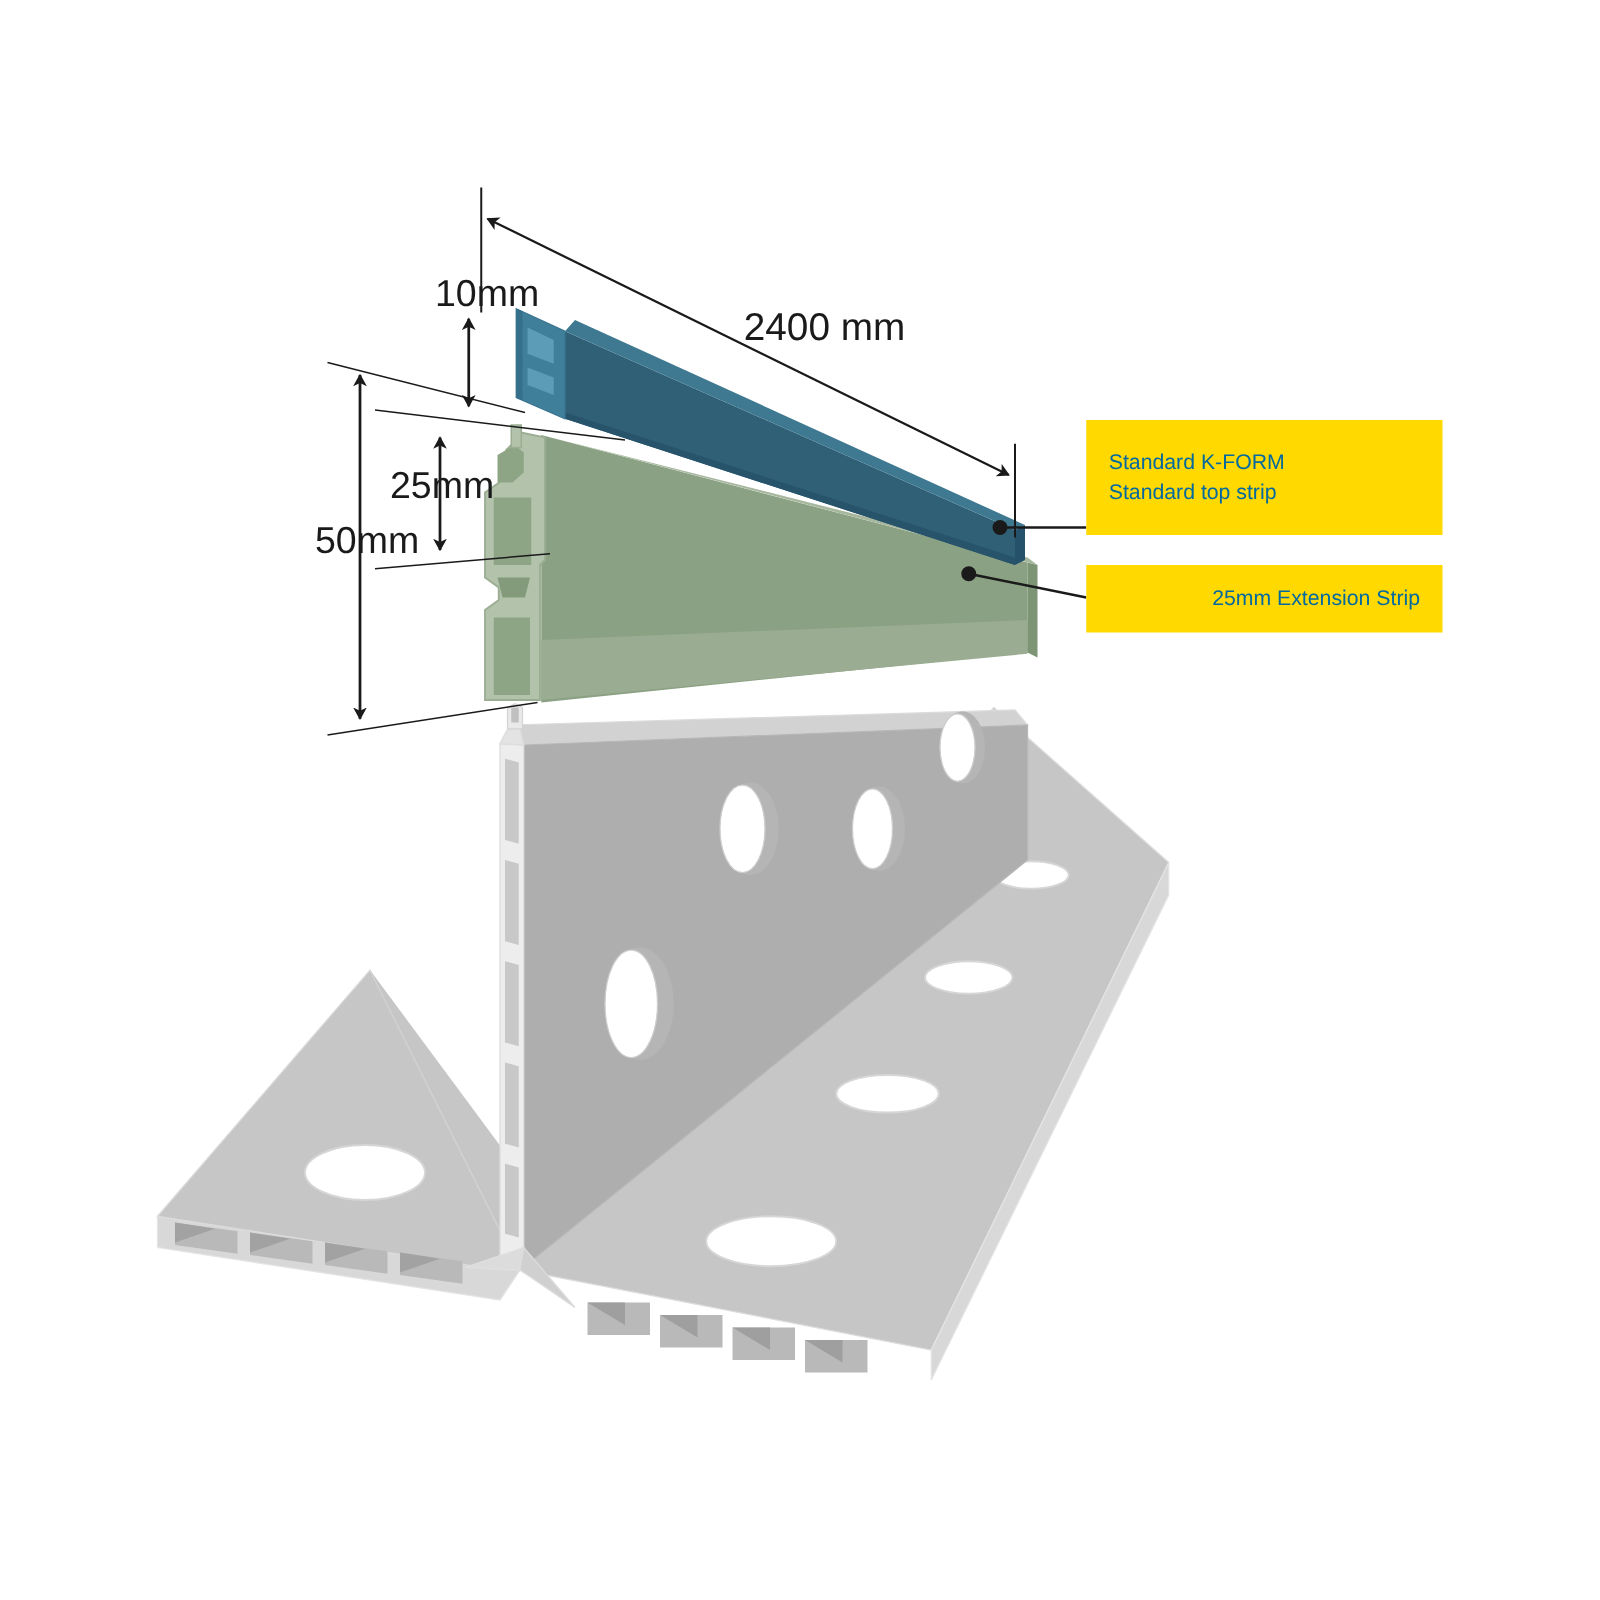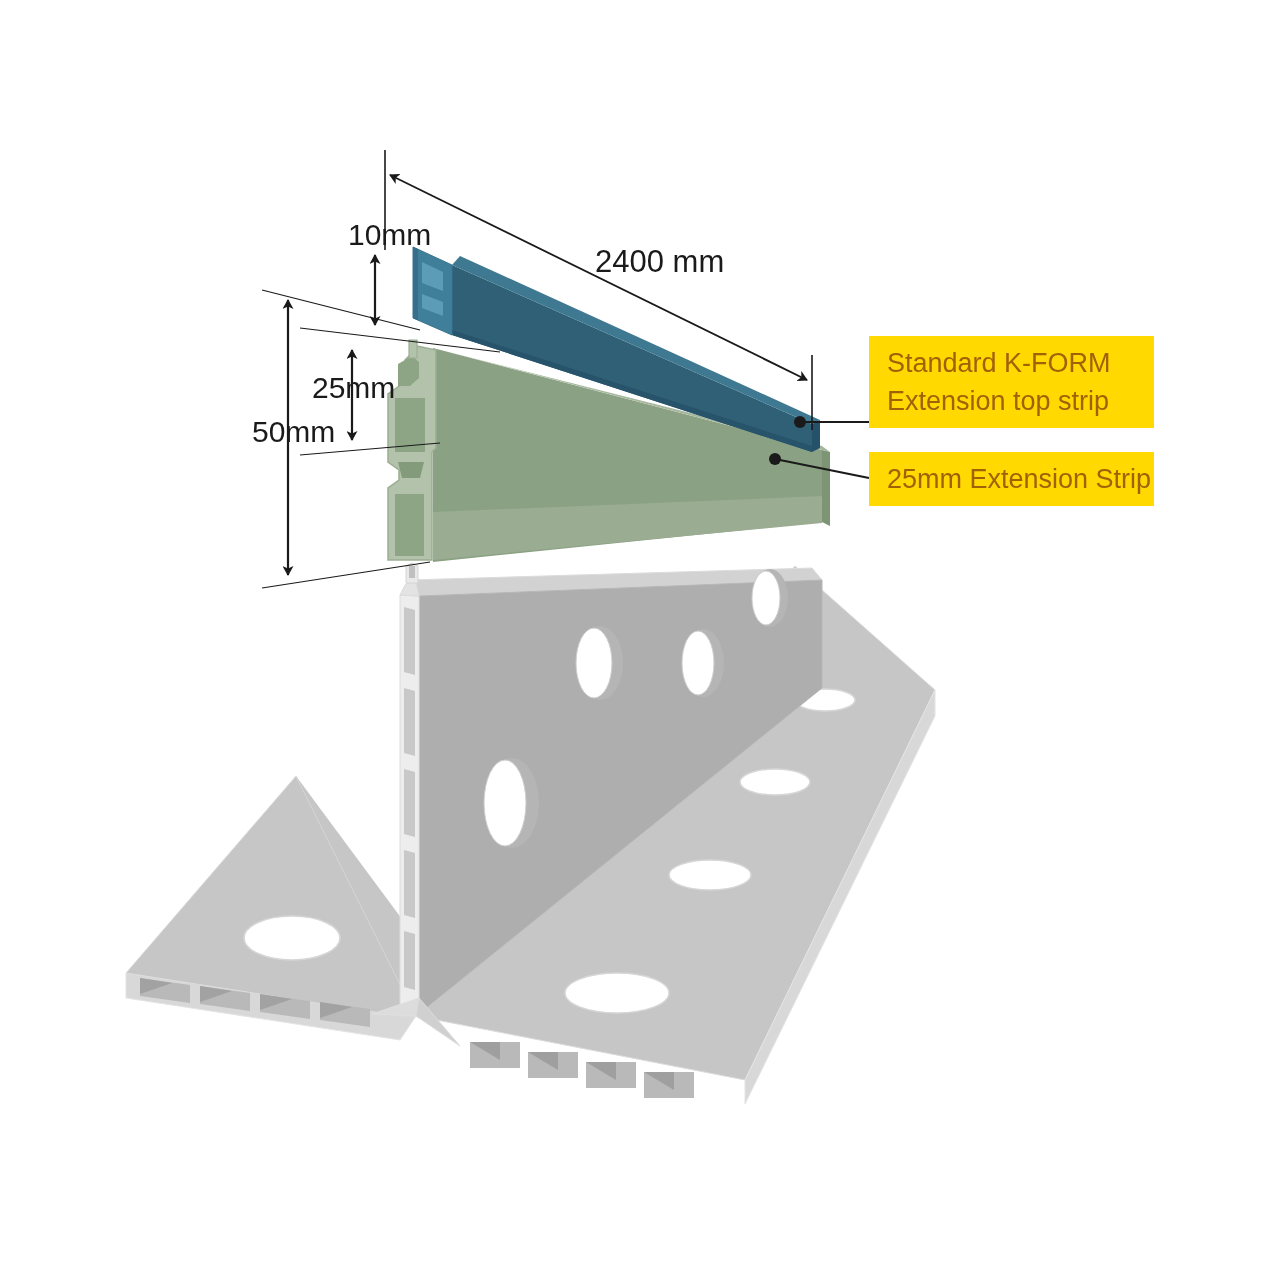--- a/index.html
+++ b/index.html
@@ -7,24 +7,24 @@
        font-family:"Liberation Sans","DejaVu Sans",sans-serif;}
   #stage{position:relative;width:1264px;height:1280px;background:#fff;}
   svg.layer{position:absolute;left:0;top:0;width:1280px;height:1280px;}
   .dimtext{font-family:"Liberation Sans","DejaVu Sans",sans-serif;
            font-size:30px;fill:#1a1a1a;font-weight:400;}
   .dimtext.big{font-size:31px;}
   .calloutbox{position:absolute;background:#ffd900;display:flex;
               flex-direction:column;justify-content:center;
               padding:10px 18px;box-sizing:border-box;}
   .calloutbox span{font-family:"Liberation Sans","DejaVu Sans",sans-serif;
-                   font-size:27px;color:#a16207;line-height:1.42;
+                   font-size:17px;color:#0369a1;line-height:1.42;
                    white-space:nowrap;}
   #callout-top{left:869px;top:336px;width:285px;height:92px;}
-  #callout-bottom{left:869px;top:452px;width:285px;height:54px;}
+  #callout-bottom{left:869px;top:452px;width:285px;height:54px;align-items:flex-end;}
 </style>
 </head>
 <body>
 
 <div id="stage">
 
   <svg class="layer" viewBox="0 0 1280 1280">
     <defs>
       <marker id="arrHead" markerWidth="11" markerHeight="11" refX="9" refY="5.5" orient="auto" markerUnits="userSpaceOnUse">
         <path d="M0,0 L10,5.5 L0,11 L2.6,5.5 Z" fill="#1a1a1a"></path>
@@ -193,20 +193,20 @@
     <g>
       <line x1="800" y1="422" x2="869" y2="422" stroke="#1a1a1a" stroke-width="2"></line>
       <circle cx="800" cy="422" r="6" fill="#1a1a1a"></circle>
       <line x1="775" y1="459" x2="869" y2="478" stroke="#1a1a1a" stroke-width="2"></line>
       <circle cx="775" cy="459" r="6" fill="#1a1a1a"></circle>
     </g>
   </svg>
 
   <div class="calloutbox" id="callout-top">
     <span>Standard K-FORM</span>
-    <span>Extension top strip</span>
+    <span>Standard top strip</span>
   </div>
 
   <div class="calloutbox" id="callout-bottom">
     <span>25mm Extension Strip</span>
   </div>
 
 </div>
 
 </body></html>

